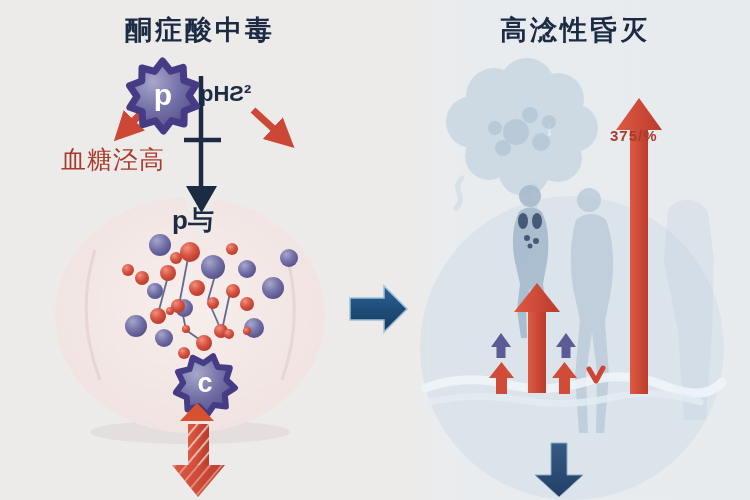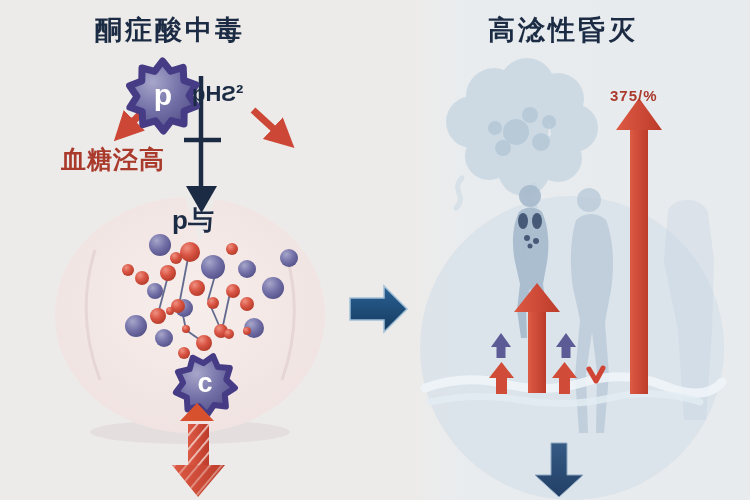--- a/index.html
+++ b/index.html
@@ -2,27 +2,27 @@
 <html style="--navy: #1c2b44; --red-text: #a93a2c; --red: #cd4736; --purple: #4e4392; --purple-small: #5c5b95; --blue-arrow: #1d5181; --light-blue: #c6d6e2; --cell-fill: #f2e7e5; --bg: #edebe9;"><head>
 <meta charset="utf-8">
 <style>
   html,body{margin:0;padding:0;}
   .stage{
     position:relative;width:750px;height:500px;overflow:hidden;
     background:linear-gradient(90deg,#edebe9 0%,#edebe9 54%,#e9ecef 62%,#e8ebee 100%);
     font-family:"Liberation Sans","DejaVu Sans",sans-serif;
   }
   .abs{position:absolute;}
-  .title{font-size:27px;font-weight:700;color:var(--navy,#1c2b44);letter-spacing:3px;}
-  .redlabel{font-size:25px;font-weight:700;color:var(--red-text,#a93a2c);letter-spacing:1px;}
+  .title{font-size:27px;font-weight:700;color:var(--navy,#1c2b44);letter-spacing:3px;text-align:center;}
+  .redlabel{font-size:25px;font-weight:400;color:var(--red-text,#a93a2c);letter-spacing:1px;}
   .phlabel{font-size:22px;font-weight:700;color:var(--navy,#1c2b44);}
   .p5label{font-size:26px;font-weight:700;color:var(--navy,#1c2b44);}
   .blobletter{color:#fff;font-weight:700;text-align:center;}
   .cap1{font-size:20px;font-weight:700;color:var(--red-text,#b13a2c);letter-spacing:2px;}
-  .cap2{font-size:15px;font-weight:700;color:var(--red-text,#b13a2c);letter-spacing:1px;}
+  .cap2{font-size:15px;font-weight:700;color:var(--red-text,#b13a2c);letter-spacing:1px;margin-top:40px;}
   svg{display:block;}
 </style>
 </head>
 <body>
 
 <div class="stage">
 
   <svg class="abs" style="left:0;top:0" width="750" height="500" viewBox="0 0 750 500">
     <defs>
       <radialGradient id="gRed" cx="0.35" cy="0.3" r="0.85">
@@ -182,24 +182,24 @@
     </g>
     <polygon points="496.5,358 496.5,347 491,347 501,333 511,347 505.5,347 505.5,358" fill="#5c5b95"></polygon>
     <polygon points="561.5,358 561.5,347 556,347 566,333 576,347 570.5,347 570.5,358" fill="#5c5b95"></polygon>
     <polygon points="496,394 496,378 489,378 501.5,362 514,378 507,378 507,394" fill="#d14c38"></polygon>
     <polygon points="559,394 559,378 552,378 564.5,362 577,378 570,378 570,394" fill="#d14c38"></polygon>
     <path d="M589,369 L596,381 L603,368" stroke="#cf4434" stroke-width="5" fill="none" stroke-linecap="round" stroke-linejoin="round"></path>
     <polygon points="551,443 567,443 567,475 583,475 559,497 535,475 551,475" fill="url(#gNavyDown)" stroke="#8fa8c2" stroke-width="1"></polygon>
   </svg>
 
   <div class="abs title" style="left:95px;top:12px;width:210px">酮症酸中毒</div>
-  <div class="abs title" style="left:488px;top:12px;width:214px">高淰性昏灭</div>
+  <div class="abs title" style="left:468px;top:12px;width:214px">高淰性昏灭</div>
 
   <div class="abs blobletter" style="left:146px;top:78px;width:34px;font-size:30px">p</div>
-  <div class="abs phlabel" style="left:192px;top:81px">pHƧ²</div>
+  <div class="abs phlabel" style="left:200px;top:81px">pHƧ²</div>
 
   <div class="abs redlabel" style="left:61px;top:143px">血糖泾高</div>
 
   <div class="abs p5label" style="left:172px;top:203px">p与</div>
 
   <div class="abs blobletter" style="left:190px;top:368px;width:30px;font-size:27px">c</div>
 
   <div class="abs cap2" style="left:610px;top:87px">375/%</div>
 
 </div>

